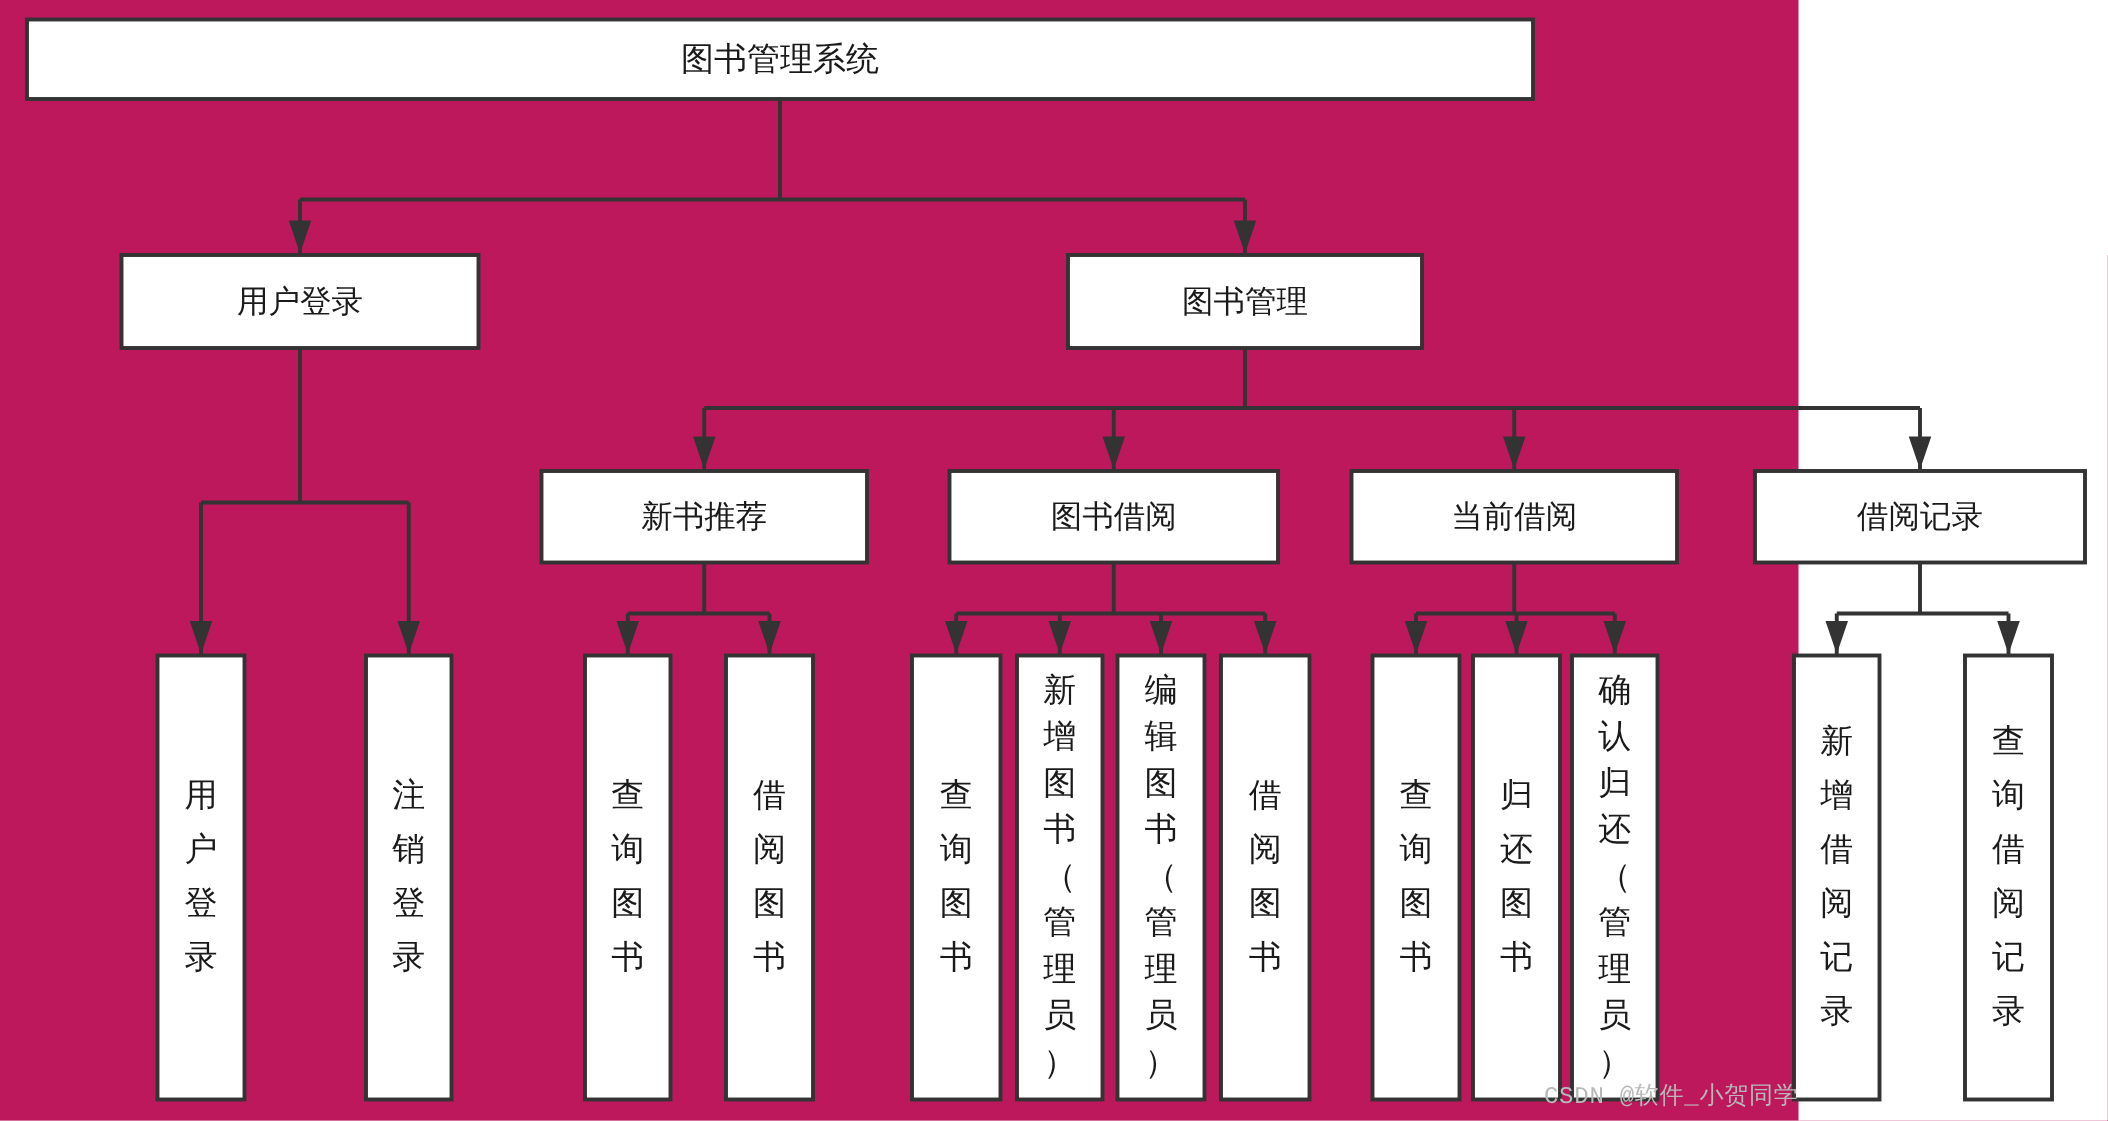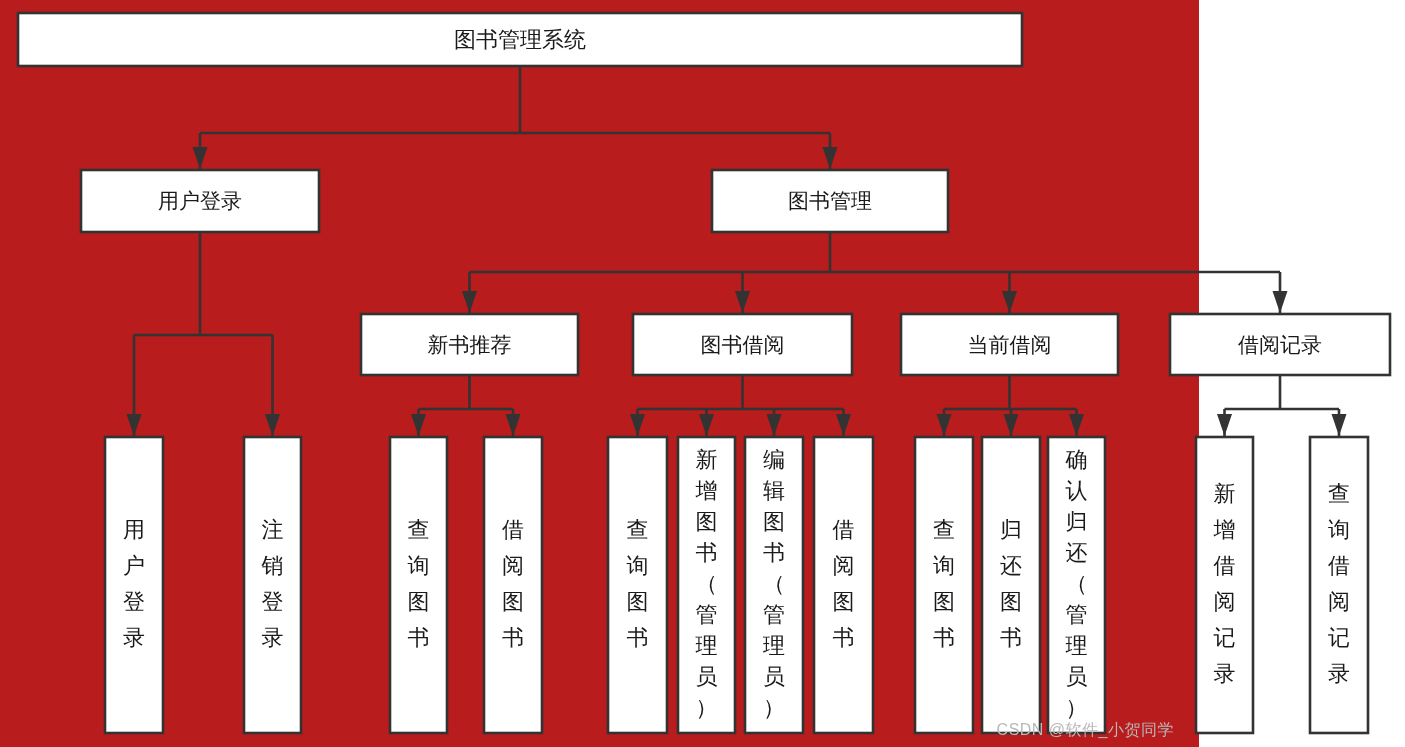--- a/index.html
+++ b/index.html
@@ -11,21 +11,21 @@
   body {
     width: 1405px;
     height: 747px;
     font-family: "DejaVu Sans", "Liberation Sans", sans-serif;
     overflow: hidden;
   }
   #diagram-root {
     position: relative;
     width: 1199px;
     height: 747px;
-    background: #b91c1c;
+    background: #be185d;
   }
   svg#chart-svg {
     position: absolute;
     left: 0;
     top: 0;
     width: 1405px;
     height: 747px;
     display: block;
   }
   .node-rect {
@@ -55,23 +55,23 @@
     stroke-width: 2.6;
     fill: none;
     stroke-linecap: butt;
   }
   .arrow-head {
     fill: #333333;
     stroke: none;
   }
   .watermark {
     position: absolute;
-    right: 25px;
+    right: 0;
     bottom: 6px;
-    font-family: Liberation Sans, sans-serif;
+    font-family: Liberation Mono, monospace;
     font-size: 16px;
     color: #b8b8b8;
     letter-spacing: 0.5px;
     white-space: nowrap;
     user-select: none;
   }
 </style>
 </head>
 <body>
 

